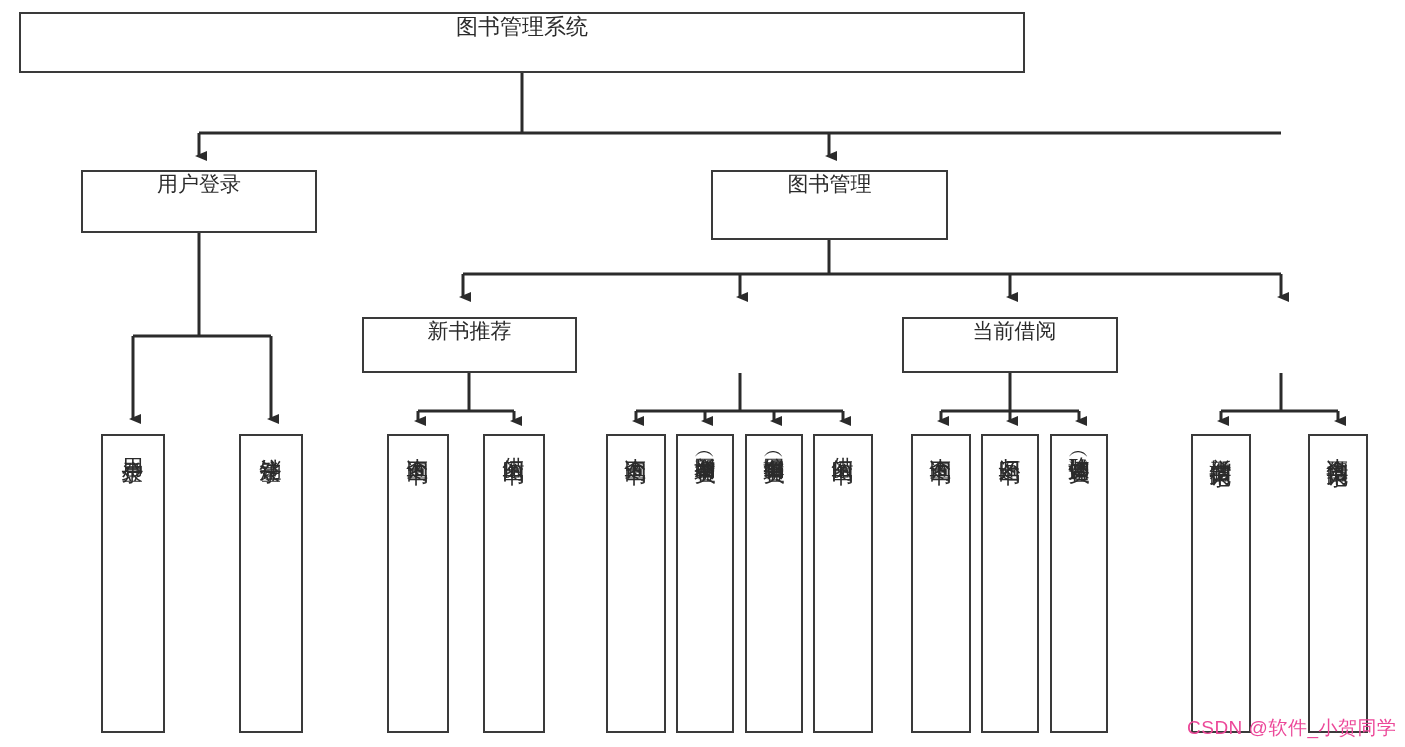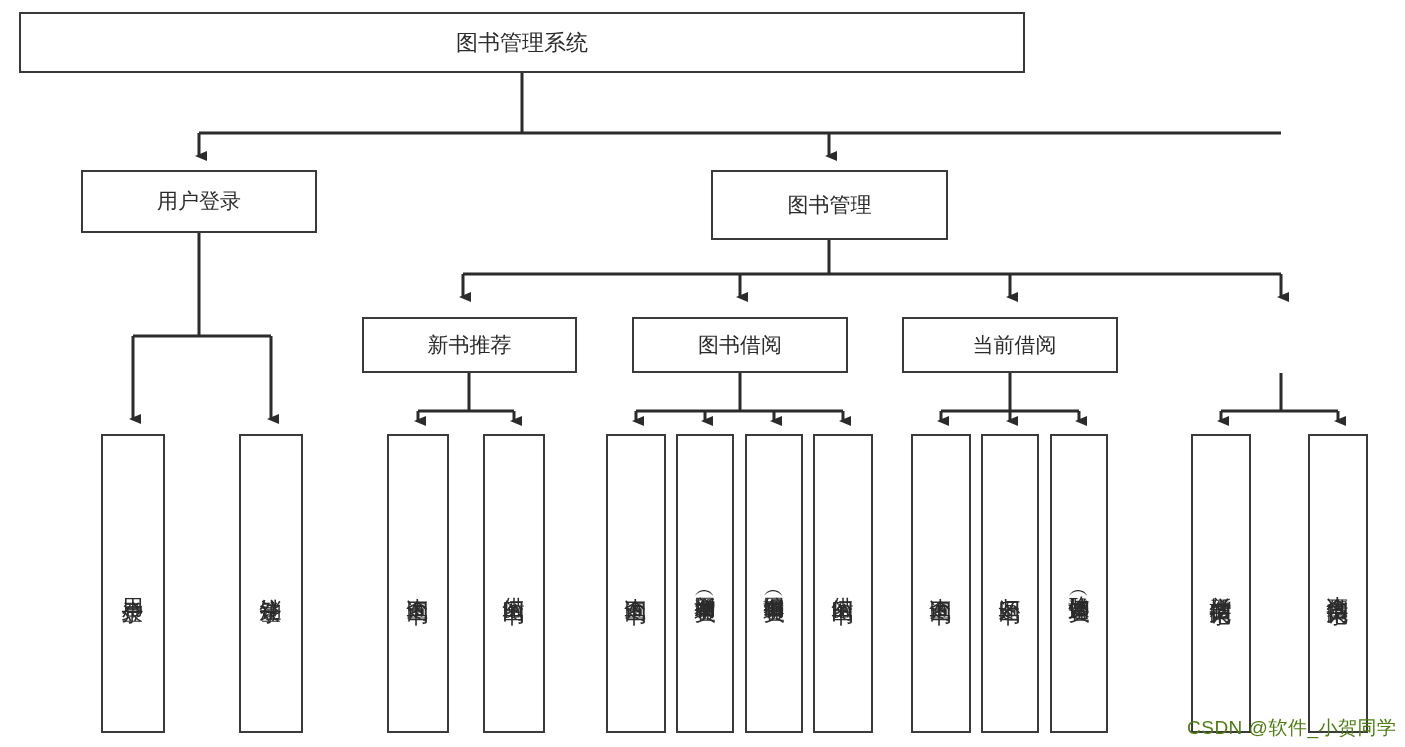--- a/index.html
+++ b/index.html
@@ -24,21 +24,21 @@
     width: 1405px;
     height: 747px;
     pointer-events: none;
   }
   .node {
     position: absolute;
     box-sizing: border-box;
     border: 2px solid #3a3a3a;
     background: #ffffff;
     display: flex;
-    align-items: center;
+    align-items: flex-start;
     justify-content: center;
     color: #2b2b2b;
   }
   .node .lbl {
     display: block;
     text-align: center;
     line-height: 1.18;
     white-space: nowrap;
   }
   
@@ -62,21 +62,21 @@
   }
   .v-node.narrow .lbl {
     font-size: 21px;
     letter-spacing: 1px;
   }
   #watermark {
     position: absolute;
     left: 1187px;
     top: 715px;
     font-size: 19px;
-    color: #4d7c0f;
+    color: #ec4899;
     white-space: nowrap;
     letter-spacing: 0.5px;
   }
 </style>
 </head>
 <body>
 
 <div id="canvas">
 
   <svg id="edges" viewBox="0 0 1405 747">
@@ -137,23 +137,20 @@
   <div class="node h-node" style="left:81px; top:170px; width:236px; height:63px;">
     <span class="lbl">用户登录</span>
   </div>
   <div class="node h-node" style="left:711px; top:170px; width:237px; height:70px;">
     <span class="lbl">图书管理</span>
   </div>
 
   <div class="node h-node" style="left:362px; top:317px; width:215px; height:56px;">
     <span class="lbl">新书推荐</span>
   </div>
-  <div class="node h-node" style="left:632px; top:317px; width:216px; height:56px;">
-    <span class="lbl">图书借阅</span>
-  </div>
   <div class="node h-node" style="left:902px; top:317px; width:216px; height:56px;padding-left:9px;">
     <span class="lbl">当前借阅</span>
   </div>
 
   <div class="node v-node" style="left:101px; top:434px; width:64px; height:299px;">
     <span class="lbl">用户登录</span>
   </div>
   <div class="node v-node" style="left:239px; top:434px; width:64px; height:299px;">
     <span class="lbl">注销登录</span>
   </div>

